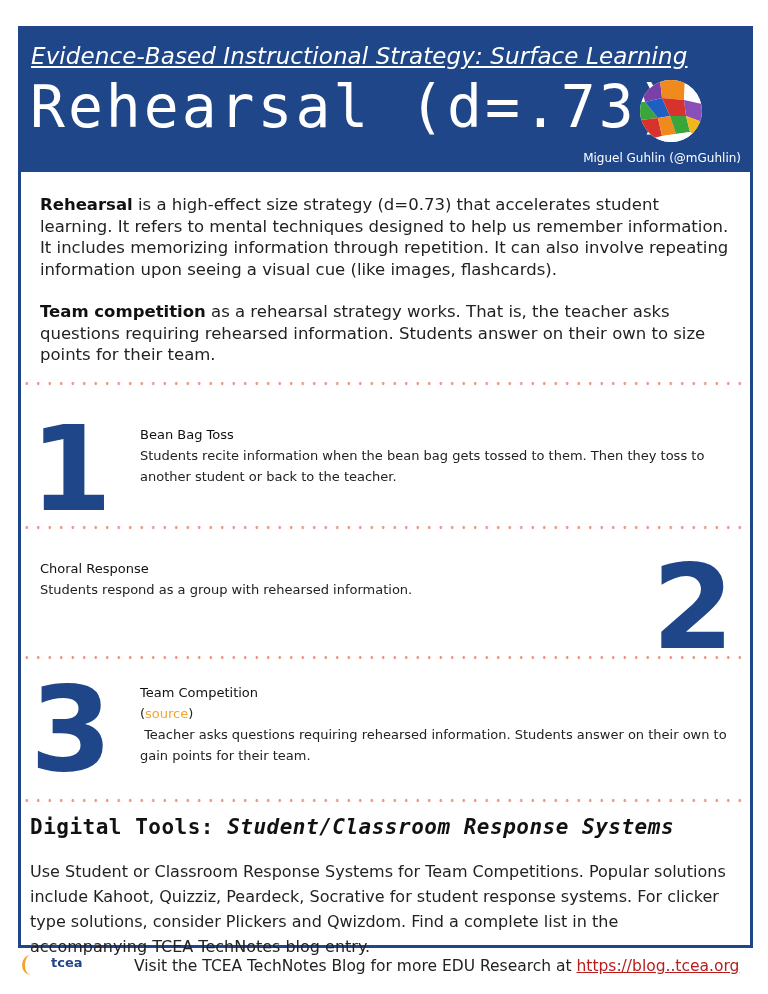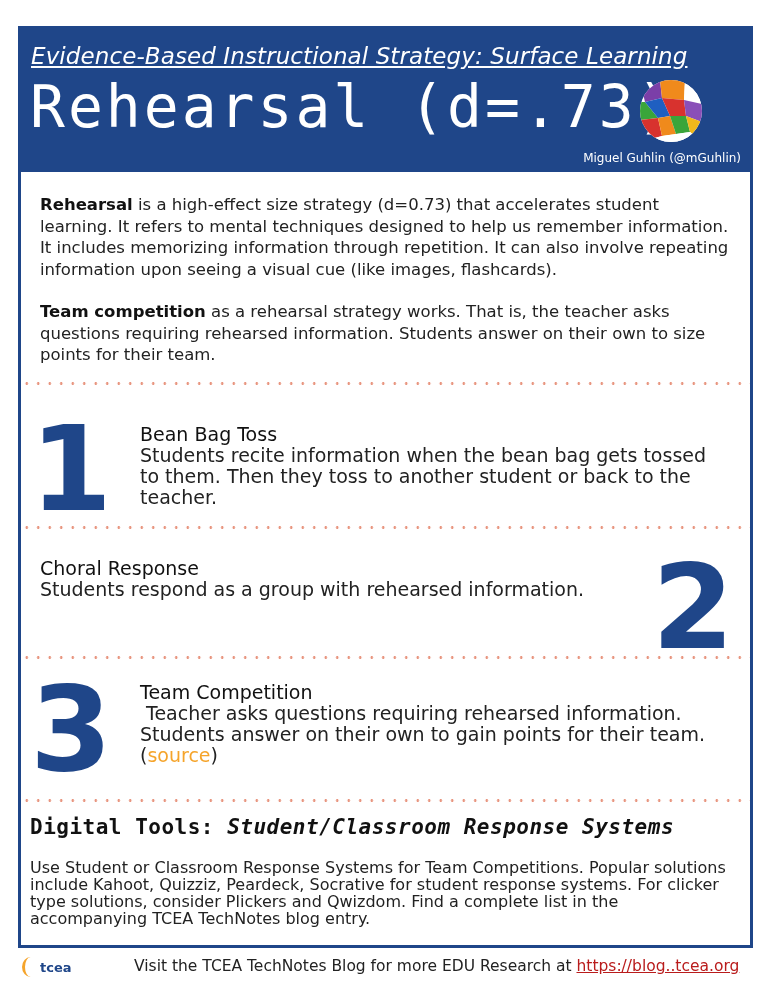--- a/index.html
+++ b/index.html
@@ -9,27 +9,27 @@
   .header .kicker { position: absolute; left: 13px; top: 17px; font-family: "DejaVu Sans", sans-serif; font-style: italic; font-size: 23px; font-weight: 300; letter-spacing: 0.1px; color: #fff; text-decoration: underline; }
   .header .title { position: absolute; left: 12px; top: 52px; font-family: "DejaVu Sans Mono", monospace; font-size: 58px; letter-spacing: 3px; color: #fff; line-height: 1; }
   .header .author { position: absolute; right: 12px; top: 125px; font-size: 12px; color: #fff; margin-left: 26px; }
   .logo-ball { position: absolute; left: 622px; top: 54px; width: 62px; height: 62px; border-radius: 50%; overflow: hidden; background: #fff; }
   .logo-ball svg { display: block; }
   .intro { position: absolute; left: 40px; top: 186px; width: 690px; font-size: 16.5px; line-height: 21.5px; color: #222; }
   .intro p { margin: 8px 0 21px 0; }
   .intro b { font-weight: bold; color: #111; }
   .dots { position: absolute; left: 21px; width: 729px; height: 3px; background-image: radial-gradient(circle, #e8957f 1.3px, transparent 1.5px); background-size: 11.5px 3px; background-repeat: repeat-x; }
   .bignum { position: absolute; font-family: "DejaVu Sans", sans-serif; font-weight: bold; color: #1f4689; font-size: 118px; line-height: 1; }
-  .step { position: absolute; font-size: 19px; line-height: 21px; color: #222; }
+  .step { position: absolute; font-size: 13px; line-height: 21px; color: #222; }
   .step .step-title { color: #111; }
   .step a.src { color: #f5a42b; text-decoration: none; }
   .tools-title { position: absolute; left: 30px; top: 815px; font-family: "DejaVu Sans Mono", monospace; font-size: 21px; font-weight: bold; color: #111; letter-spacing: 0.5px; }
   .tools-title i { font-style: italic; }
-  .tools-body { position: absolute; left: 30px; top: 859px; width: 700px; font-size: 16px; line-height: 17px; color: #222; }
-  .footer-logo { position: absolute; left: 22px; top: 955px; height: 24px; display: flex; align-items: center; }
+  .tools-body { position: absolute; left: 30px; top: 859px; width: 700px; font-size: 16px; line-height: 25px; color: #222; }
+  .footer-logo { position: absolute; left: 22px; top: 955px; height: 24px; display: flex; align-items: flex-start; gap: 11px; }
   .footer-logo .arc { width: 14px; height: 20px; border-left: 3px solid #f5a42b; border-radius: 50%; margin-right: 1px; }
   .footer-logo .tcea { font-weight: bold; font-size: 13px; color: #1f4689; }
   .footer-text { position: absolute; left: 134px; top: 957px; font-size: 15.5px; color: #222; }
   .footer-text a { color: #b91c1c; text-decoration: underline; }
 </style>
 </head>
 <body>
 
 <div class="frame"></div>
 
@@ -74,22 +74,22 @@
   <div class="step-title">Choral Response</div>
   <div>Students respond as a group with rehearsed information.</div>
 </div>
 <div class="bignum" style="left:652px; top:548px;">2</div>
 
 <div class="dots" style="top:656px;"></div>
 
 <div class="bignum" style="left:30px; top:670px;">3</div>
 <div class="step" style="left:140px; top:682px; width:590px;">
   <div class="step-title">Team Competition</div>
+  <div><span>(</span><a class="src" href="#">source</a><span>)</span></div>
   <div style="white-space:pre-wrap;"> Teacher asks questions requiring rehearsed information. Students answer on their own to gain points for their team.</div>
-  <div><span>(</span><a class="src" href="#">source</a><span>)</span></div>
 </div>
 
 <div class="dots" style="top:799px;"></div>
 
 <div class="tools-title"><span>Digital Tools: </span><i>Student/Classroom Response Systems</i></div>
 <div class="tools-body">Use Student or Classroom Response Systems for Team Competitions. Popular solutions include Kahoot, Quizziz, Peardeck, Socrative for student response systems. For clicker type solutions, consider Plickers and Qwizdom. Find a complete list in the accompanying TCEA TechNotes blog entry.</div>
 
 <div class="footer-logo">
   <span class="arc"></span>
   <span class="tcea">tcea</span>

